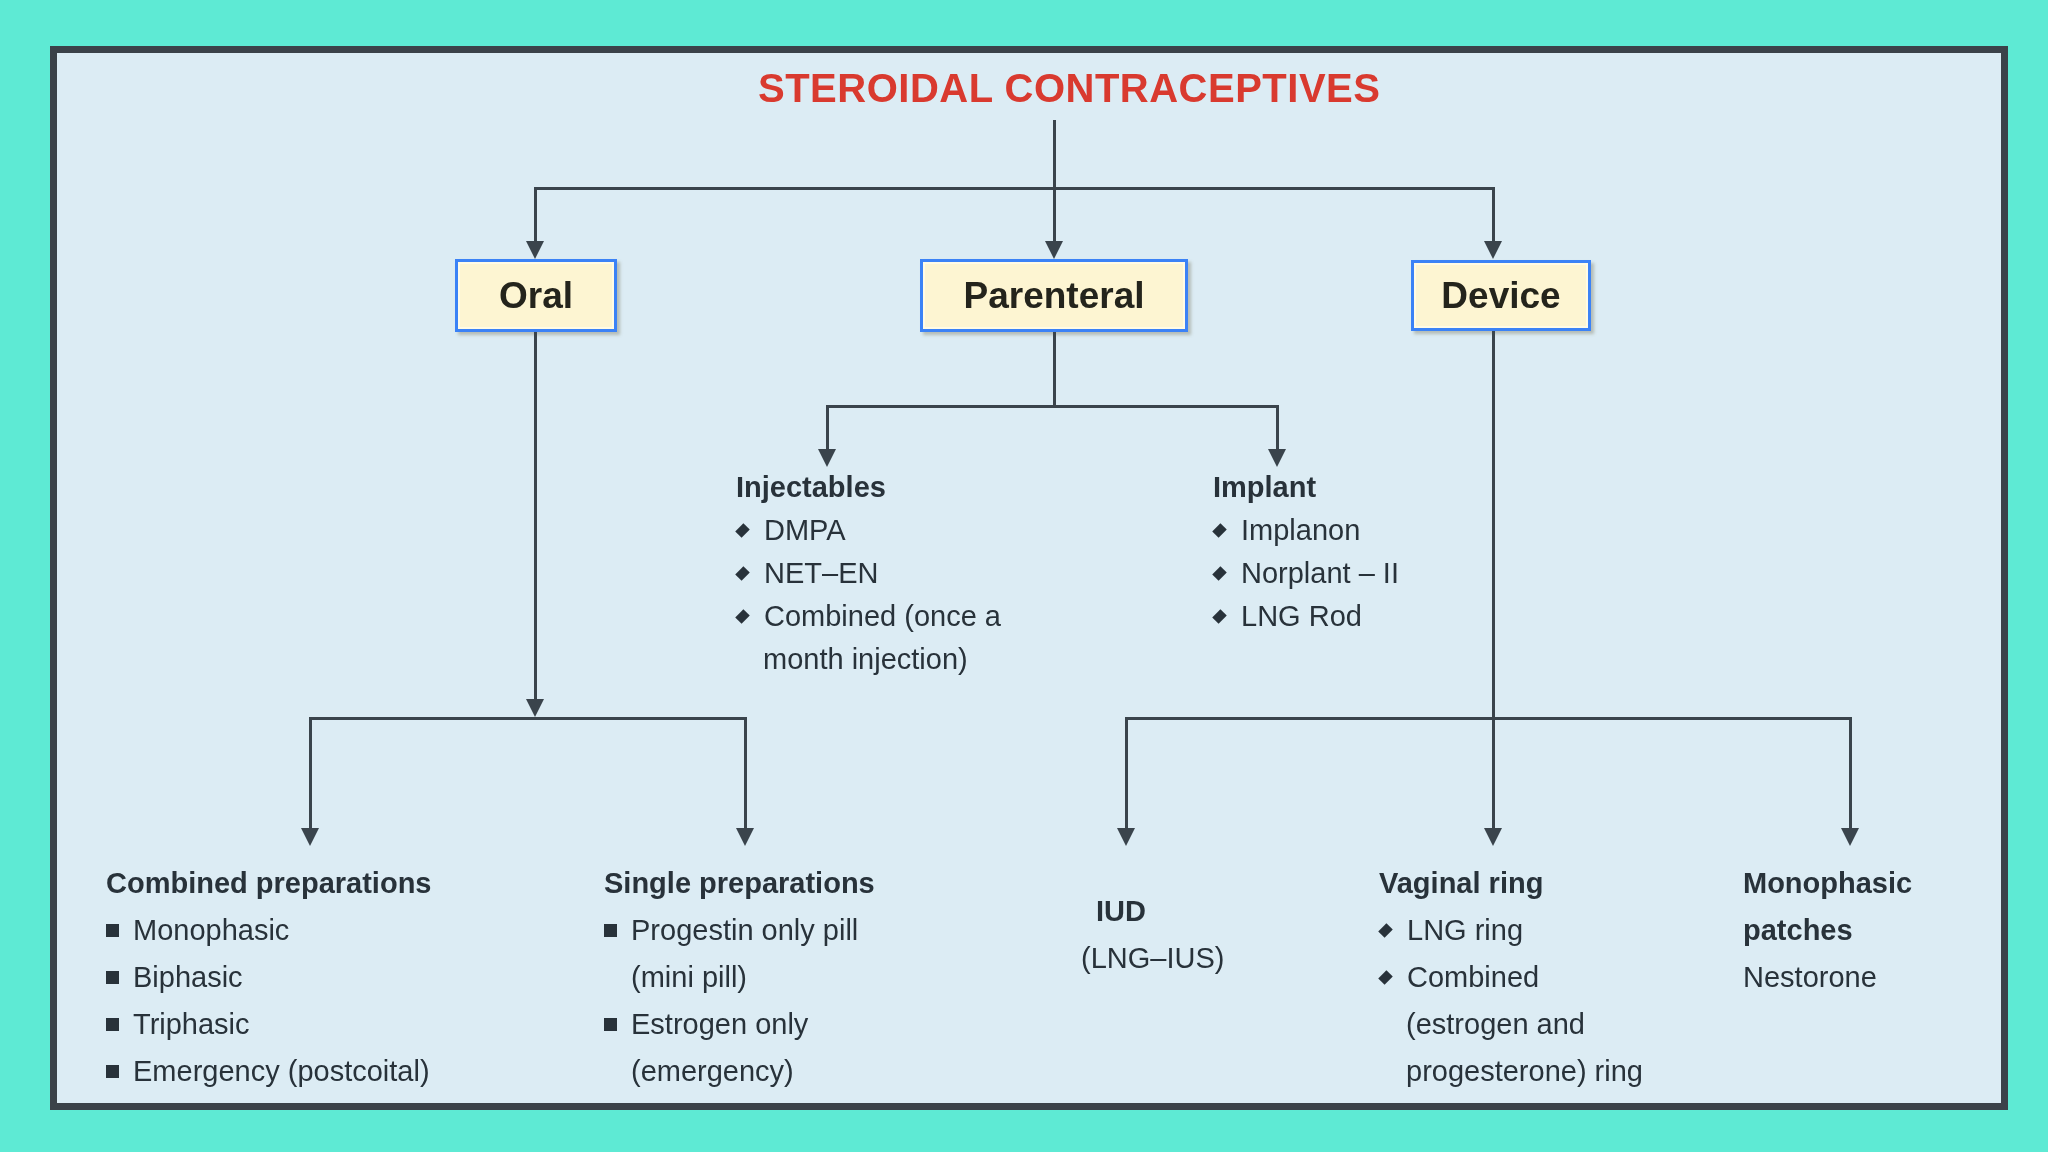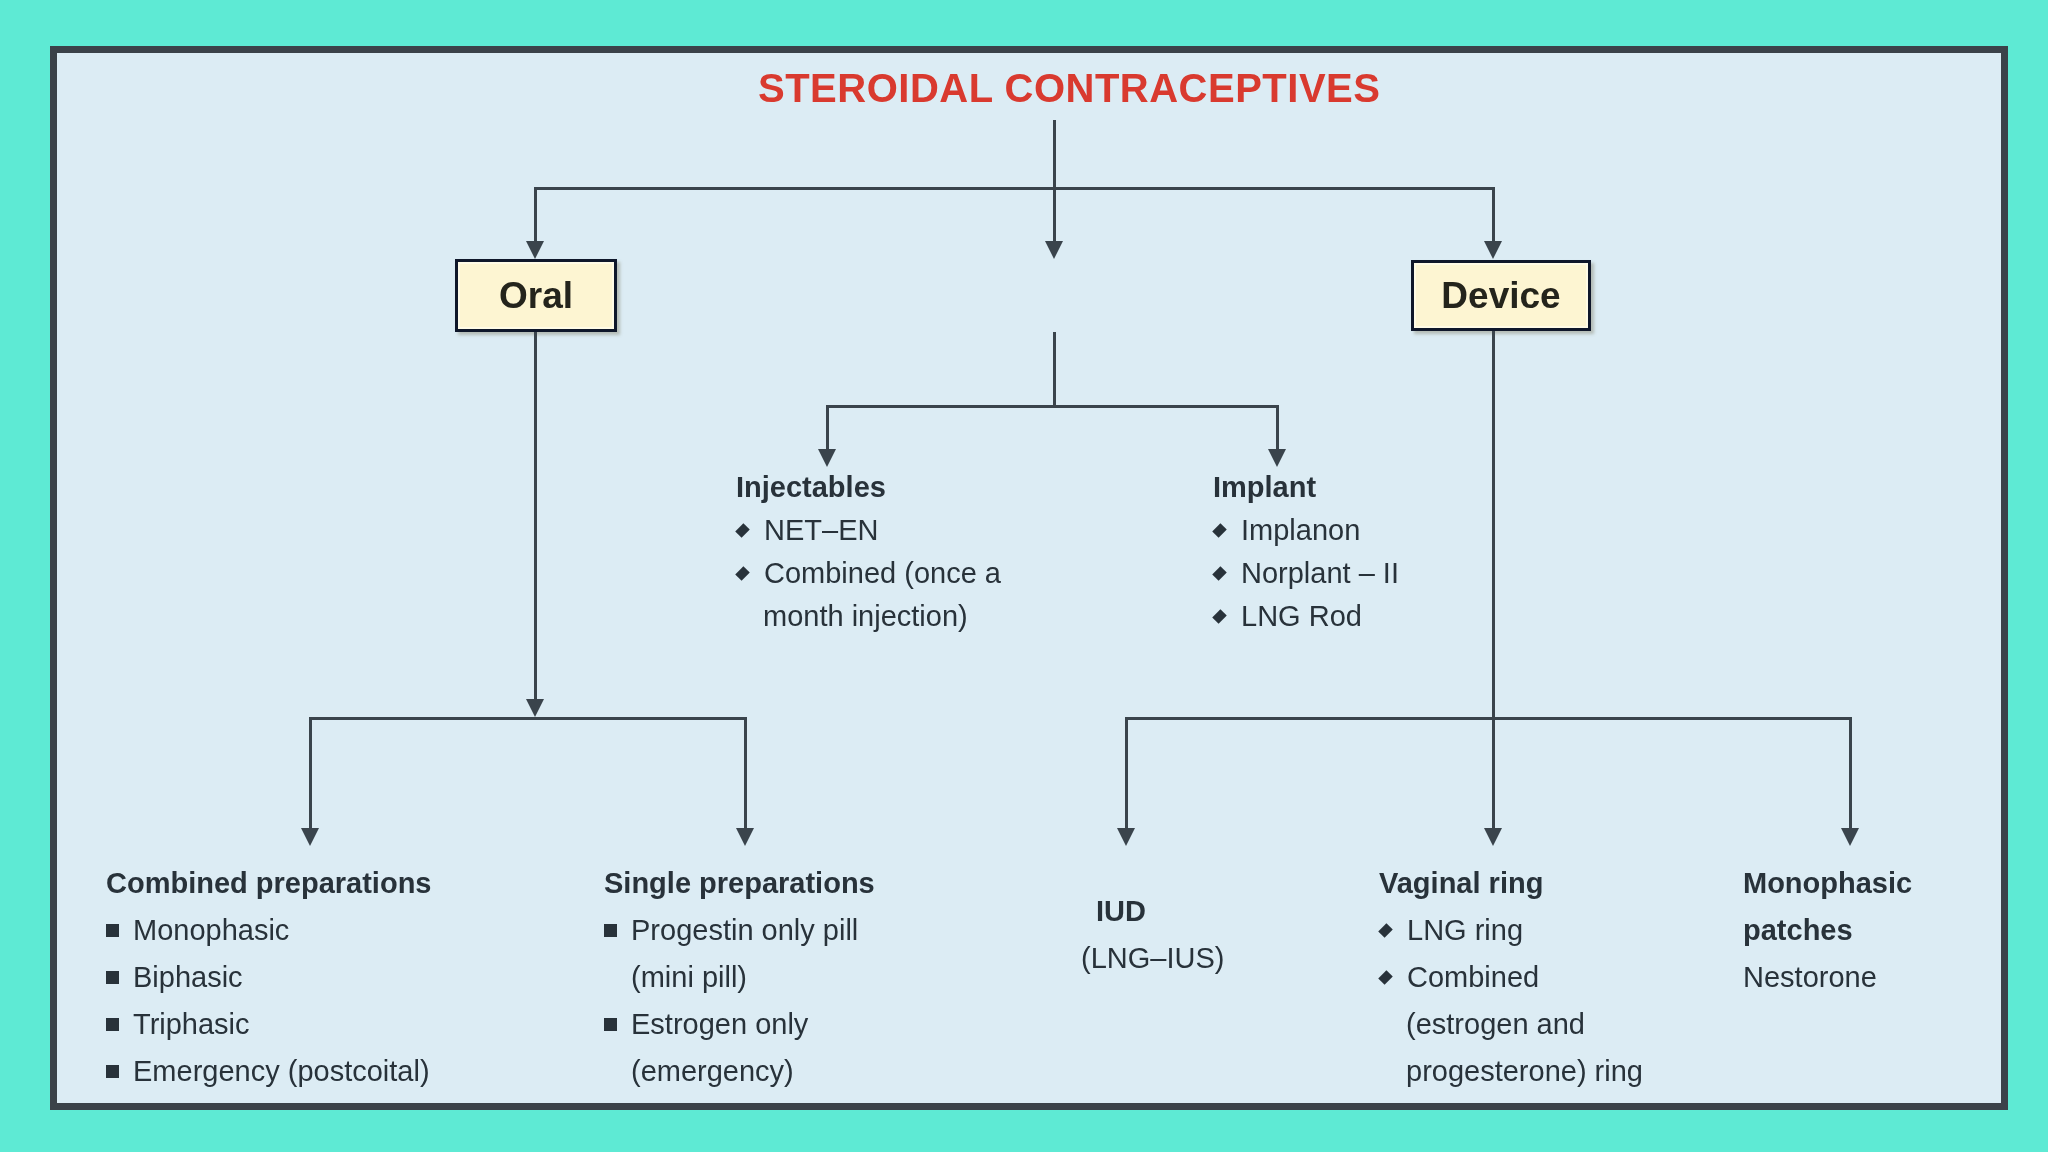--- a/index.html
+++ b/index.html
@@ -18,21 +18,21 @@
   }
   .hline{position:absolute;height:3px;background:#3a444c;}
   .vline{position:absolute;width:3px;background:#3a444c;}
   .arrow{
     position:absolute;width:0;height:0;
     border-left:9px solid transparent;border-right:9px solid transparent;
     border-top:18px solid #3a444c;
   }
   .box{
     position:absolute;display:flex;align-items:center;justify-content:center;
-    background:#fdf5d2;border:3px solid #0f172a;box-sizing:border-box;
+    background:#fdf5d2;border:3px solid #3b82f6;box-sizing:border-box;
     box-shadow:3px 3px 3px rgba(110,100,70,.35), inset 0 0 0 2px #fffbe6;
     font-size:37px;font-weight:bold;color:#24241c;
   }
   .node{position:absolute;font-size:29px;line-height:43px;white-space:nowrap;}
   .node.bottom{line-height:47px;}
   .node-header{font-weight:bold;}
   .line{display:flex;align-items:center;}
   .line.cont{padding-left:27px;}
   .bullet{display:inline-block;flex:none;background:#28323a;}
   .bullet.diamond{width:11px;height:11px;transform:rotate(45deg) scale(.82,1.05);margin:0 16px 0 1px;}
@@ -53,20 +53,23 @@
   <div class="vline" style="left:534px;top:187px;height:55px;"></div>
   <div class="arrow" style="left:526px;top:241px;"></div>
   <div class="vline" style="left:1053px;top:187px;height:55px;"></div>
   <div class="arrow" style="left:1045px;top:241px;"></div>
   <div class="vline" style="left:1492px;top:187px;height:55px;"></div>
   <div class="arrow" style="left:1484px;top:241px;"></div>
 
   <div class="box" style="left:455px;top:259px;width:162px;height:73px;">
     <span>Oral</span>
   </div>
+  <div class="box" style="left:920px;top:259px;width:268px;height:73px;">
+    <span>Parenteral</span>
+  </div>
   <div class="box" style="left:1411px;top:260px;width:180px;height:71px;">
     <span>Device</span>
   </div>
 
   <div class="vline" style="left:534px;top:332px;height:367px;"></div>
   <div class="arrow" style="left:526px;top:699px;"></div>
   <div class="hline" style="left:310px;top:717px;width:436px;"></div>
   <div class="vline" style="left:309px;top:717px;height:112px;"></div>
   <div class="arrow" style="left:301px;top:828px;"></div>
   <div class="vline" style="left:744px;top:717px;height:112px;"></div>
@@ -84,20 +87,24 @@
   <div class="hline" style="left:1126px;top:717px;width:726px;"></div>
   <div class="vline" style="left:1125px;top:717px;height:112px;"></div>
   <div class="arrow" style="left:1117px;top:828px;"></div>
   <div class="vline" style="left:1849px;top:717px;height:112px;"></div>
   <div class="arrow" style="left:1841px;top:828px;"></div>
 
   <div class="node" style="left:736px;top:466px;">
     <div class="node-header">Injectables</div>
     <div class="line">
       <span class="bullet diamond"></span>
+      <span>DMPA</span>
+    </div>
+    <div class="line">
+      <span class="bullet diamond"></span>
       <span>NET–EN</span>
     </div>
     <div class="line">
       <span class="bullet diamond"></span>
       <span>Combined (once a</span>
     </div>
     <div class="line cont">
       <span>month injection)</span>
     </div>
   </div>

